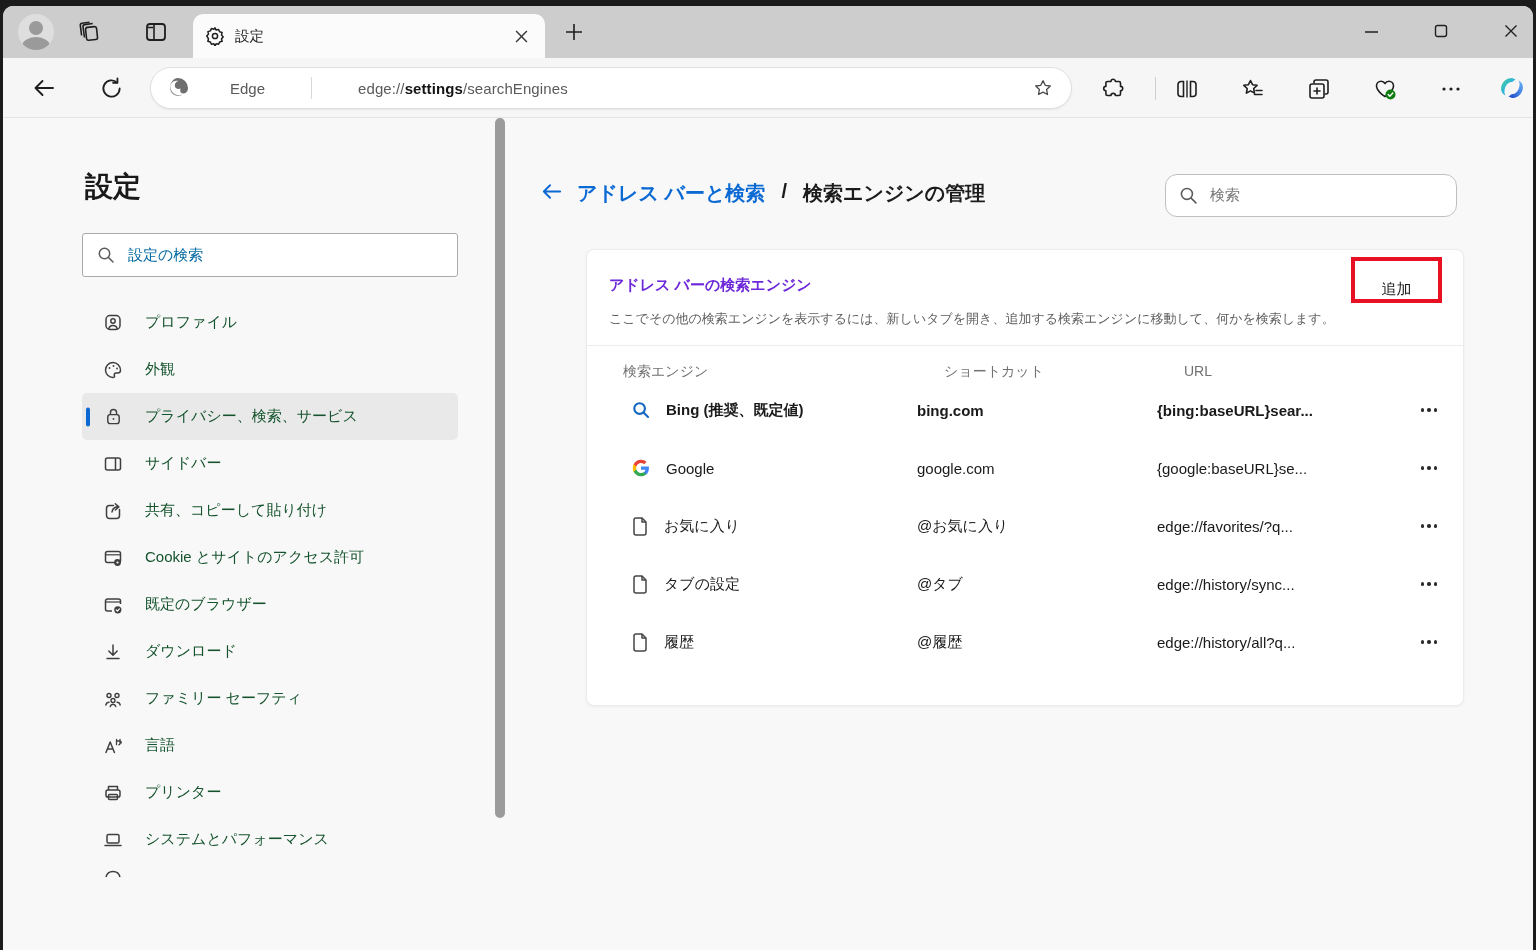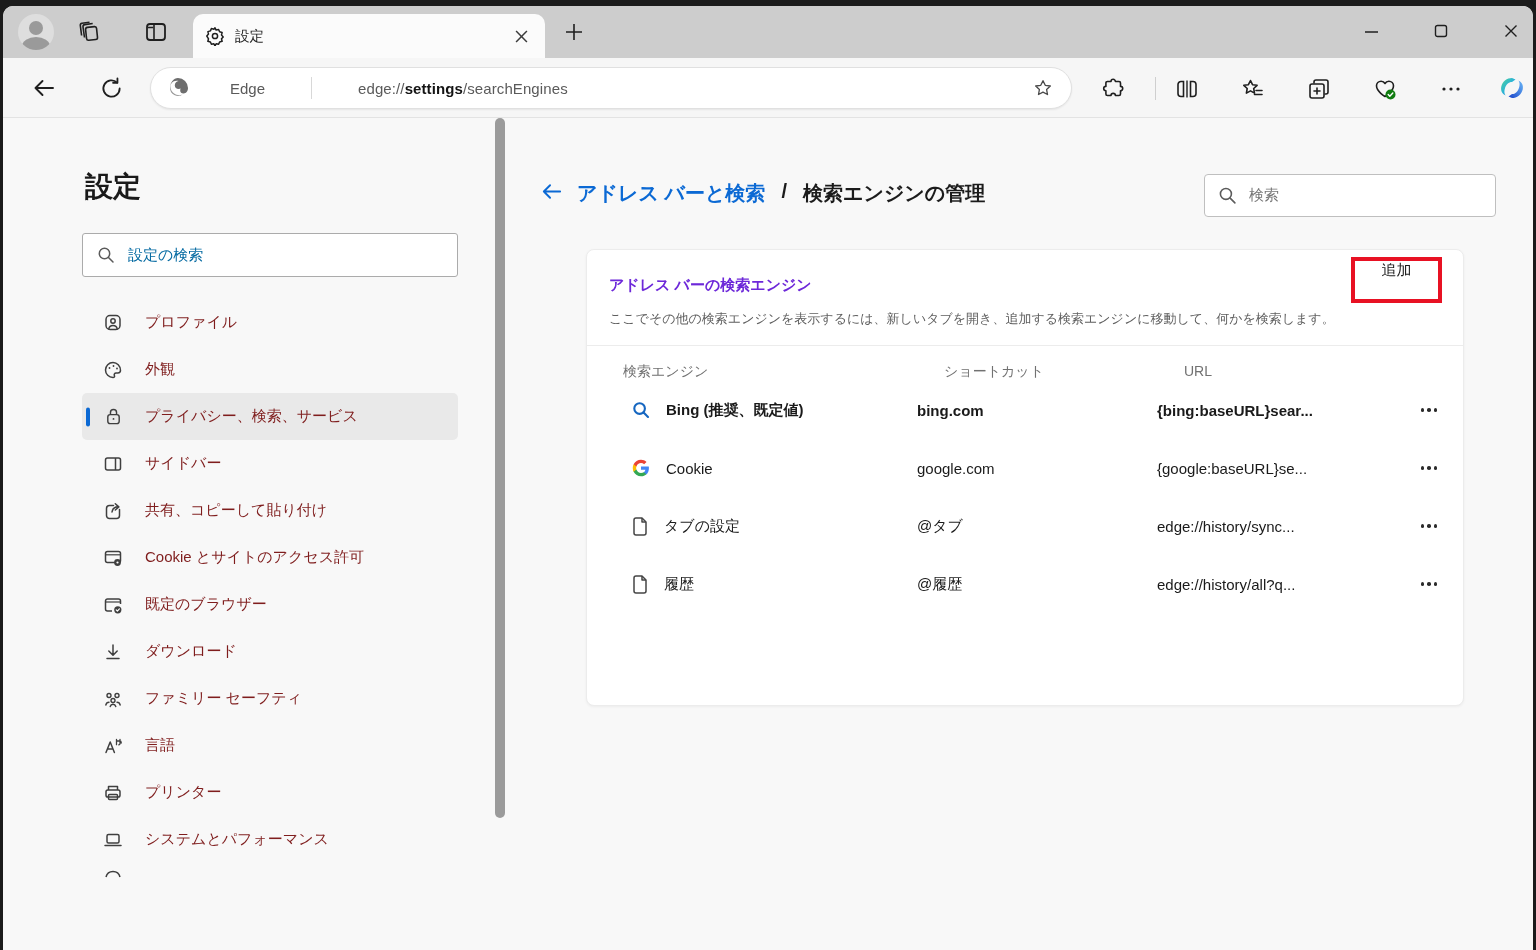--- a/index.html
+++ b/index.html
@@ -42,47 +42,47 @@
   
   .page { flex:1; position:relative; background:#f8f8f8; overflow:hidden; }
 
   .sidebar { position:absolute; left:0; top:0; bottom:0; width:490px; padding-left:79px; }
   .s-title { margin:50px 0 0 3px; font-size:28px; font-weight:700; color:#1a1a1a; }
   .s-search { margin-top:27px; width:376px; height:44px; background:#fff; border:1px solid #ababab;
     border-radius:3px; display:flex; align-items:center; padding:0 14px; gap:13px; }
   .s-search .ph { font-size:15px; color:#0369a1; }
   .s-items { margin-top:22px; width:376px; display:flex; flex-direction:column; }
   .s-item { border-radius:5px; display:flex; align-items:center; gap:22px; padding:0 10px 0 21px;
-    min-height:47px; font-size:15px; color:#7f1d1d; position:relative; }
+    min-height:47px; font-size:15px; color:#14532d; position:relative; }
   .s-item .ic { width:20px; height:20px; flex:none; display:flex; align-items:center; justify-content:center; }
   .s-item.tall { min-height:76px; align-items:flex-start; padding-top:10px; }
   .s-item.tall .lbl { line-height:1.65; }
   .s-item.selected { background:#e9e9e9; }
   .s-item.selected::before { content:''; position:absolute; left:4px; top:50%; transform:translateY(-50%);
     width:4px; height:19px; border-radius:2px; background:#0b69d4; }
   .s-item.cut { min-height:14px; overflow:hidden; }
 
   .page-scrollbar { position:absolute; left:490px; top:0; bottom:0; width:14px; }
   .page-scrollbar .thumb { position:absolute; left:2px; top:0; width:10px; height:700px; border-radius:5px; background:#9b9b9b; }
 
   .content { position:absolute; left:504px; right:0; top:0; bottom:0; }
   .crumbrow { position:absolute; top:62px; left:33px; display:flex; align-items:flex-start; gap:14px; }
   .crumb-link { font-size:20px; font-weight:600; color:#0b69d4; }
   .crumb-sep { font-size:20px; font-weight:600; color:#1b1b1b; margin:0 2px; }
   .crumb-cur { font-size:20px; font-weight:700; color:#1b1b1b; }
-  .m-search { position:absolute; top:56px; left:697px; width:292px; height:43px; background:#fff;
-    border:1px solid #bfbfbf; border-radius:4px; display:flex; align-items:center; padding:0 13px; gap:12px; }
+  .m-search { position:absolute; top:56px; left:658px; width:292px; height:43px; background:#fff;
+    border:1px solid #bfbfbf; border-radius:12px; display:flex; align-items:center; padding:0 13px; gap:12px; }
   .m-search .ph { font-size:15px; color:#757575; }
 
   .card { position:absolute; top:131px; left:79px; width:878px; height:457px; background:#fff;
     border:1px solid #ececec; border-radius:8px; box-shadow:0 1px 3px rgba(0,0,0,.05); }
   .card-h { position:relative; padding:26px 24px 0 22px; }
   .card-title { font-size:15px; font-weight:700; color:#6d28d9; }
   .add-annotation { position:absolute; top:7px; right:21px; width:91px; height:46px;
-    border:4px solid #e81123; display:flex; align-items:flex-start; justify-content:center; }
+    border:4px solid #e81123; display:flex; align-items:flex-end; justify-content:center; }
   .add-btn { font-size:15px; color:#1a1a1a; background:none; border:none; font-family:inherit; }
   .card-desc { margin-top:15px; font-size:13px; color:#5e5e5e; }
   .divider { margin-top:17px; height:1px; background:#ececec; }
   .thead { display:grid; grid-template-columns:321px 240px 1fr 44px; padding:17px 20px 0 36px;
     color:#717171; font-size:14px; }
   .trow { display:grid; grid-template-columns:285px 240px 1fr 44px; align-items:center; height:58px;
     padding:0 20px 0 45px; font-size:15px; color:#1a1a1a; }
   .trow.default { font-weight:700; }
   .cell-name { display:flex; align-items:center; gap:16px; }
   .cell-url { white-space:nowrap; overflow:hidden; }
@@ -468,59 +468,77 @@
         <div class="trow">
           <span class="cell-name">
             <span>
               <svg width="18" height="18" viewBox="0 0 48 48">
                 <path fill="#4285F4" d="M45.1 24.5c0-1.6-.1-3.1-.4-4.6H24v8.7h11.8c-.5 2.8-2.1 5.1-4.4 6.7v5.6h7.2c4.2-3.9 6.5-9.6 6.5-16.4z"></path>
                 <path fill="#34A853" d="M24 46c6 0 11-2 14.6-5.4l-7.2-5.6c-2 1.3-4.5 2.1-7.4 2.1-5.7 0-10.6-3.9-12.3-9.1H4.3v5.7C7.9 40.9 15.4 46 24 46z"></path>
                 <path fill="#FBBC05" d="M11.7 28c-.4-1.3-.7-2.6-.7-4s.3-2.7.7-4v-5.7H4.3C2.9 17.1 2 20.4 2 24s.9 6.9 2.3 9.7L11.7 28z"></path>
                 <path fill="#EA4335" d="M24 10.9c3.2 0 6.1 1.1 8.4 3.3l6.3-6.3C35 4.3 30 2 24 2 15.4 2 7.9 7.1 4.3 14.3l7.4 5.7c1.7-5.2 6.6-9.1 12.3-9.1z"></path>
               </svg>
             </span>
-            <span>Cookie</span>
+            <span>Google</span>
           </span>
           <span>google.com</span>
           <span class="cell-url">{google:baseURL}se...</span>
           <span class="row-menu">
               <i></i>
               <i></i>
               <i></i>
             </span>
         </div>
-
 
         <div class="trow">
           <span class="cell-name">
             <span>
               <svg width="16" height="19" viewBox="0 0 16 19" fill="none" stroke="#454545" stroke-width="1.5" stroke-linejoin="round">
                 <path d="M2 3a2 2 0 0 1 2-2h6l4 4v11a2 2 0 0 1-2 2H4a2 2 0 0 1-2-2z"></path>
                   <path d="M10 1v4h4"></path>
               </svg>
             </span>
-            <span>タブの設定</span>
-          </span>
-          <span>@タブ</span>
-          <span class="cell-url">edge://history/sync...</span>
+            <span>お気に入り</span>
+          </span>
+          <span>@お気に入り</span>
+          <span class="cell-url">edge://favorites/?q...</span>
           <span class="row-menu">
               <i></i>
               <i></i>
               <i></i>
             </span>
         </div>
 
         <div class="trow">
           <span class="cell-name">
             <span>
               <svg width="16" height="19" viewBox="0 0 16 19" fill="none" stroke="#454545" stroke-width="1.5" stroke-linejoin="round">
                 <path d="M2 3a2 2 0 0 1 2-2h6l4 4v11a2 2 0 0 1-2 2H4a2 2 0 0 1-2-2z"></path>
                   <path d="M10 1v4h4"></path>
               </svg>
             </span>
+            <span>タブの設定</span>
+          </span>
+          <span>@タブ</span>
+          <span class="cell-url">edge://history/sync...</span>
+          <span class="row-menu">
+              <i></i>
+              <i></i>
+              <i></i>
+            </span>
+        </div>
+
+        <div class="trow">
+          <span class="cell-name">
+            <span>
+              <svg width="16" height="19" viewBox="0 0 16 19" fill="none" stroke="#454545" stroke-width="1.5" stroke-linejoin="round">
+                <path d="M2 3a2 2 0 0 1 2-2h6l4 4v11a2 2 0 0 1-2 2H4a2 2 0 0 1-2-2z"></path>
+                  <path d="M10 1v4h4"></path>
+              </svg>
+            </span>
             <span>履歴</span>
           </span>
           <span>@履歴</span>
           <span class="cell-url">edge://history/all?q...</span>
           <span class="row-menu">
               <i></i>
               <i></i>
               <i></i>
             </span>
         </div>

